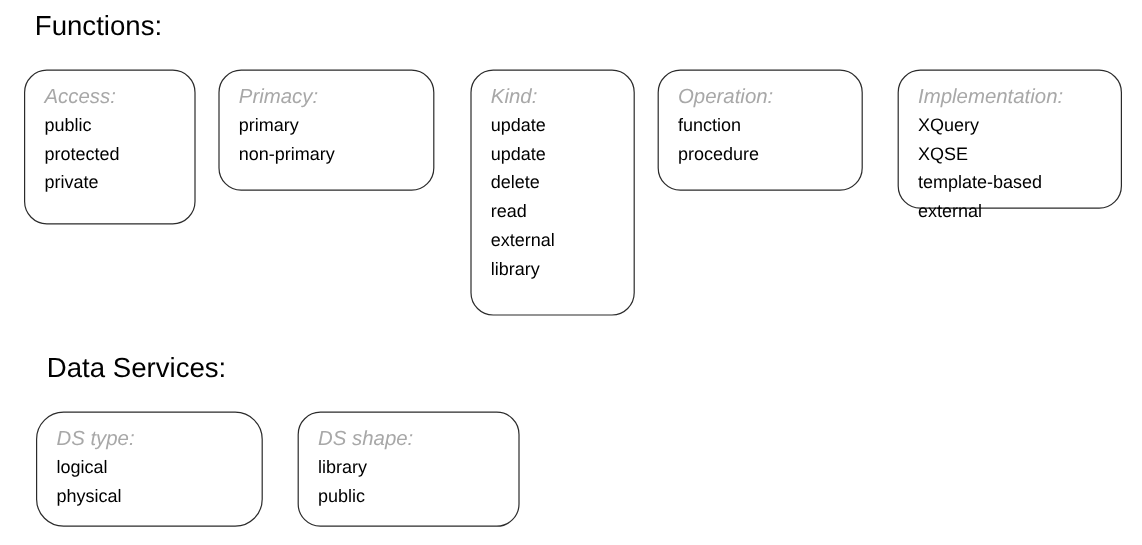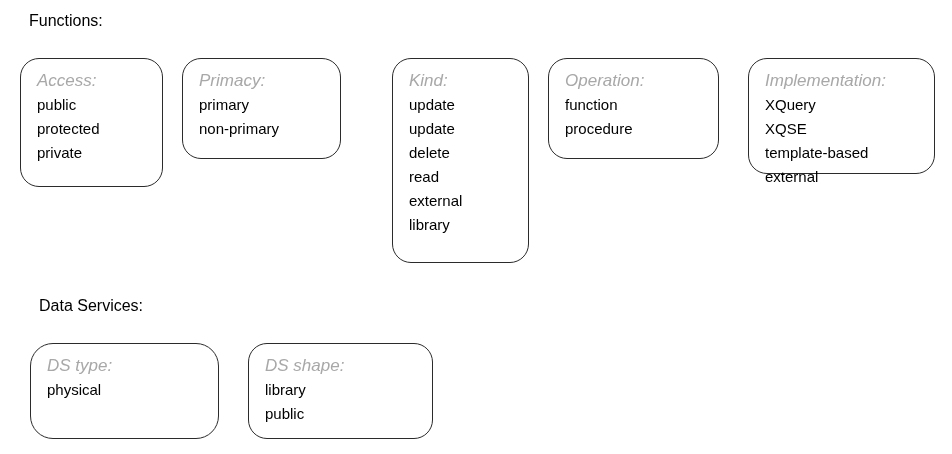--- a/index.html
+++ b/index.html
@@ -19,21 +19,21 @@
 
   #diagram-canvas {
     position: absolute;
     left: 0; top: 0;
     width: 952px;
     height: 454px;
   }
 
   .section-heading {
     position: absolute;
-    font-size: 16px;
+    font-size: 23px;
     line-height: 26px;
     color: #000000;
     white-space: nowrap;
     font-weight: normal;
   }
 
   #heading-functions      { left: 29px;  top: 8px;  }
   #heading-data-services  { left: 39px;  top: 293px; }
 
   .facet-box {
@@ -57,21 +57,21 @@
   .facet-item {
     display: block;
     font-size: 15px;
     line-height: 24px;
     color: #000000;
     white-space: nowrap;
   }
 
   
   #box-access          { left: 20px;  top: 58px;  width: 143px; height: 129px; }
-  #box-primacy         { left: 182px; top: 58px;  width: 159px; height: 101px; }
+  #box-primacy         { left: 182px; top: 58px;  width: 180px; height: 101px; }
   #box-kind            { left: 392px; top: 58px;  width: 137px; height: 205px; }
   #box-operation       { left: 548px; top: 58px;  width: 171px; height: 101px; }
   #box-implementation  { left: 748px; top: 58px;  width: 187px; height: 116px; }
 
   
   #box-ds-type         { left: 30px;  top: 343px; width: 189px; height: 96px; border-radius: 23px; }
   #box-ds-shape        { left: 248px; top: 343px; width: 185px; height: 96px; }
 </style>
 </head>
 <body>
@@ -114,20 +114,21 @@
     <span class="facet-item">XQuery</span>
     <span class="facet-item">XQSE</span>
     <span class="facet-item">template-based</span>
     <span class="facet-item">external</span>
   </div>
 
   <div class="section-heading" id="heading-data-services">Data Services:</div>
 
   <div class="facet-box" id="box-ds-type">
     <span class="facet-label">DS type:</span>
+    <span class="facet-item">logical</span>
     <span class="facet-item">physical</span>
   </div>
 
   <div class="facet-box" id="box-ds-shape">
     <span class="facet-label">DS shape:</span>
     <span class="facet-item">library</span>
     <span class="facet-item">public</span>
   </div>
 
 </div>

